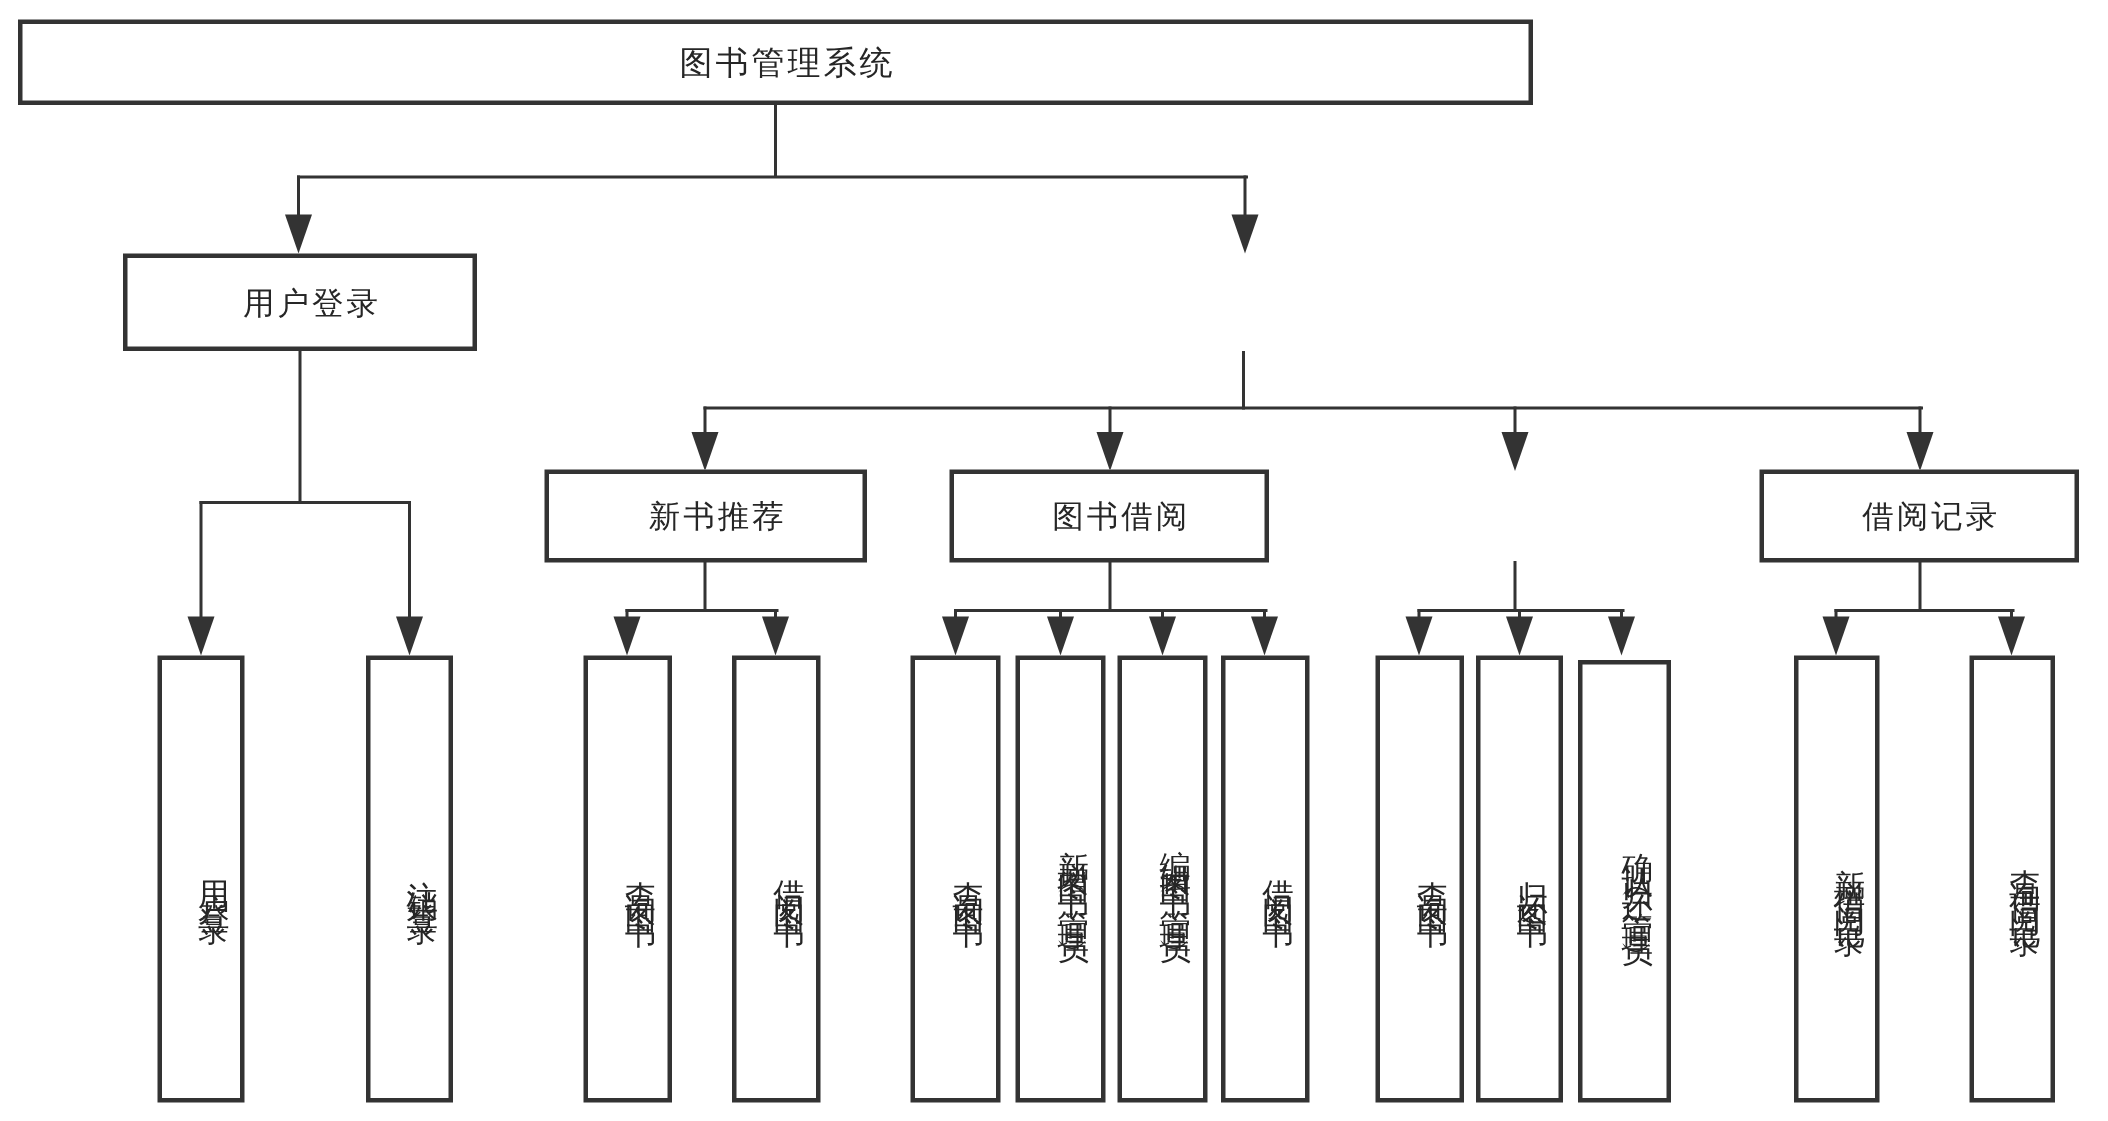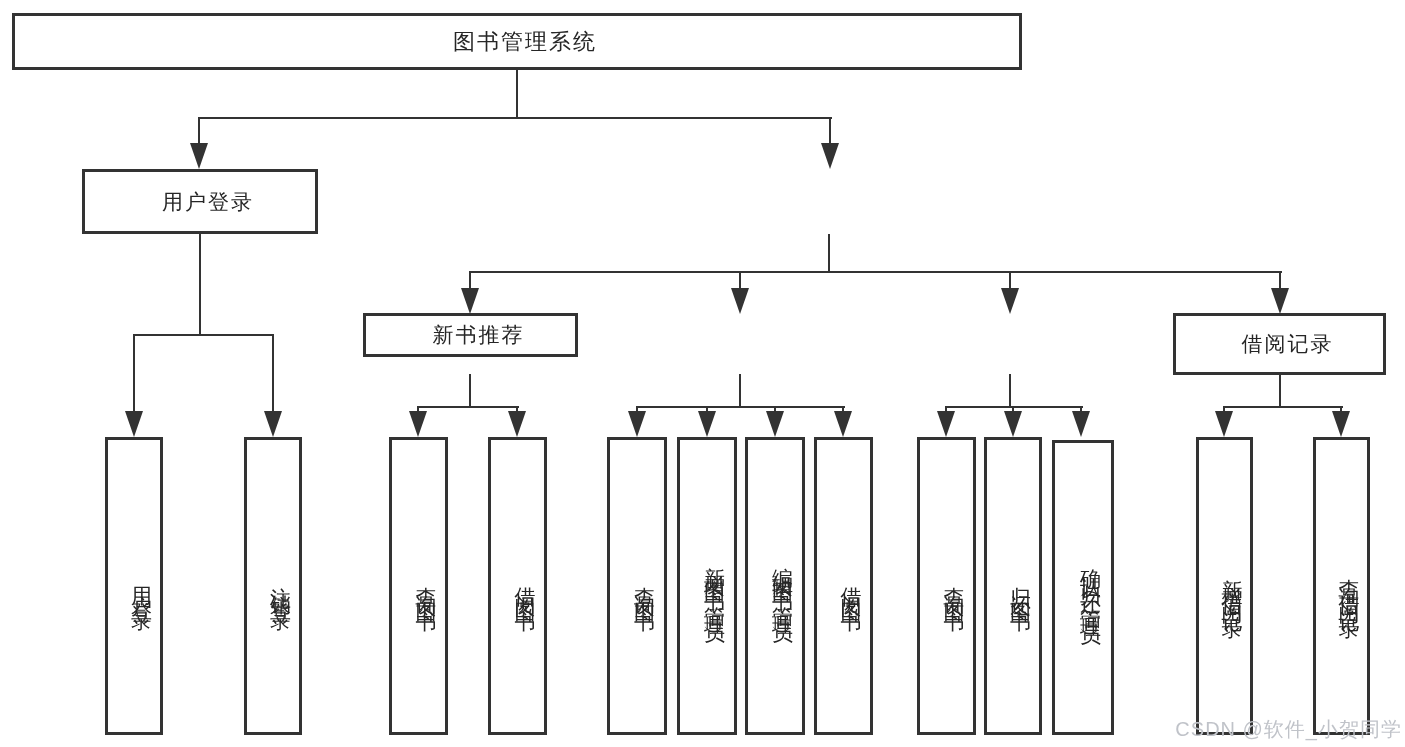--- a/index.html
+++ b/index.html
@@ -90,22 +90,25 @@
   <div class="line" style="left:469px; top:271px; width:813px; height:2px;"></div>
   <div class="line" style="left:469px; top:271px; width:2px; height:20px;"></div>
   <div class="arrowhead" style="left:461px; top:288px;"></div>
   <div class="line" style="left:739px; top:271px; width:2px; height:20px;"></div>
   <div class="arrowhead" style="left:731px; top:288px;"></div>
   <div class="line" style="left:1009px; top:271px; width:2px; height:20px;"></div>
   <div class="arrowhead" style="left:1001px; top:288px;"></div>
   <div class="line" style="left:1279px; top:271px; width:2px; height:20px;"></div>
   <div class="arrowhead" style="left:1271px; top:288px;"></div>
 
-  <div class="box" style="left:363px; top:313px; width:215px; height:44px;font-family:Liberation Mono, monospace;">
+  <div class="box" style="left:363px; top:313px; width:215px; height:62px;font-family:Liberation Mono, monospace;">
     <span class="hlabel">新书推荐</span>
+  </div>
+  <div class="box" style="left:633px; top:313px; width:213px; height:62px;">
+    <span class="hlabel">图书借阅</span>
   </div>
   <div class="box" style="left:1173px; top:313px; width:213px; height:62px;">
     <span class="hlabel">借阅记录</span>
   </div>
 
   <div class="line" style="left:469px; top:374px; width:2px; height:34px;"></div>
   <div class="line" style="left:739px; top:374px; width:2px; height:34px;"></div>
   <div class="line" style="left:1009px; top:374px; width:2px; height:34px;"></div>
   <div class="line" style="left:1279px; top:374px; width:2px; height:34px;"></div>
 
@@ -177,15 +180,14 @@
     <span>确认归还（管理员）</span>
   </div>
 
   <div class="box leaf" style="left:1196px; top:437px; width:57px; height:298px;">
     <span>新增借阅记录</span>
   </div>
   <div class="box leaf" style="left:1313px; top:437px; width:57px; height:298px;">
     <span>查询借阅记录</span>
   </div>
 
-  <div class="watermark">CSDN @软件_小贺同学</div>
 
 </div>
 
 </body></html>

